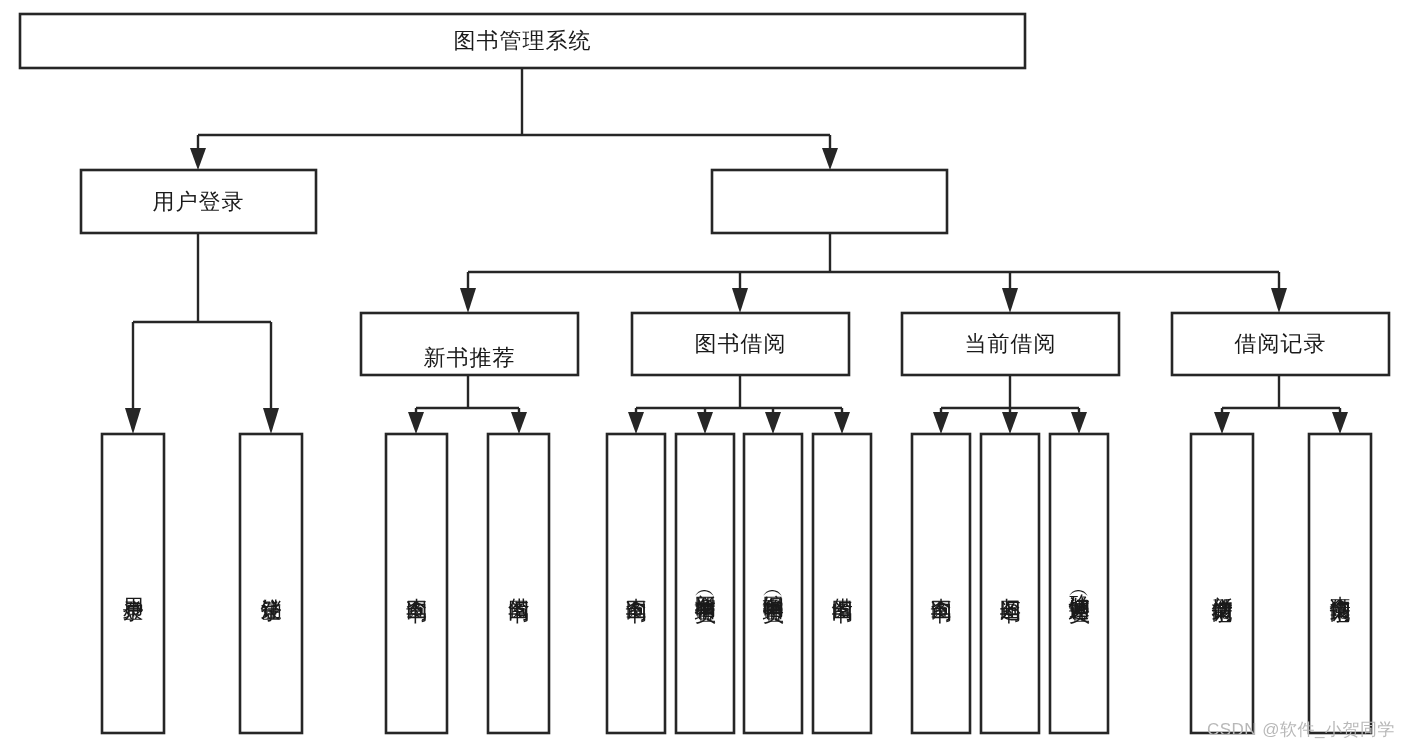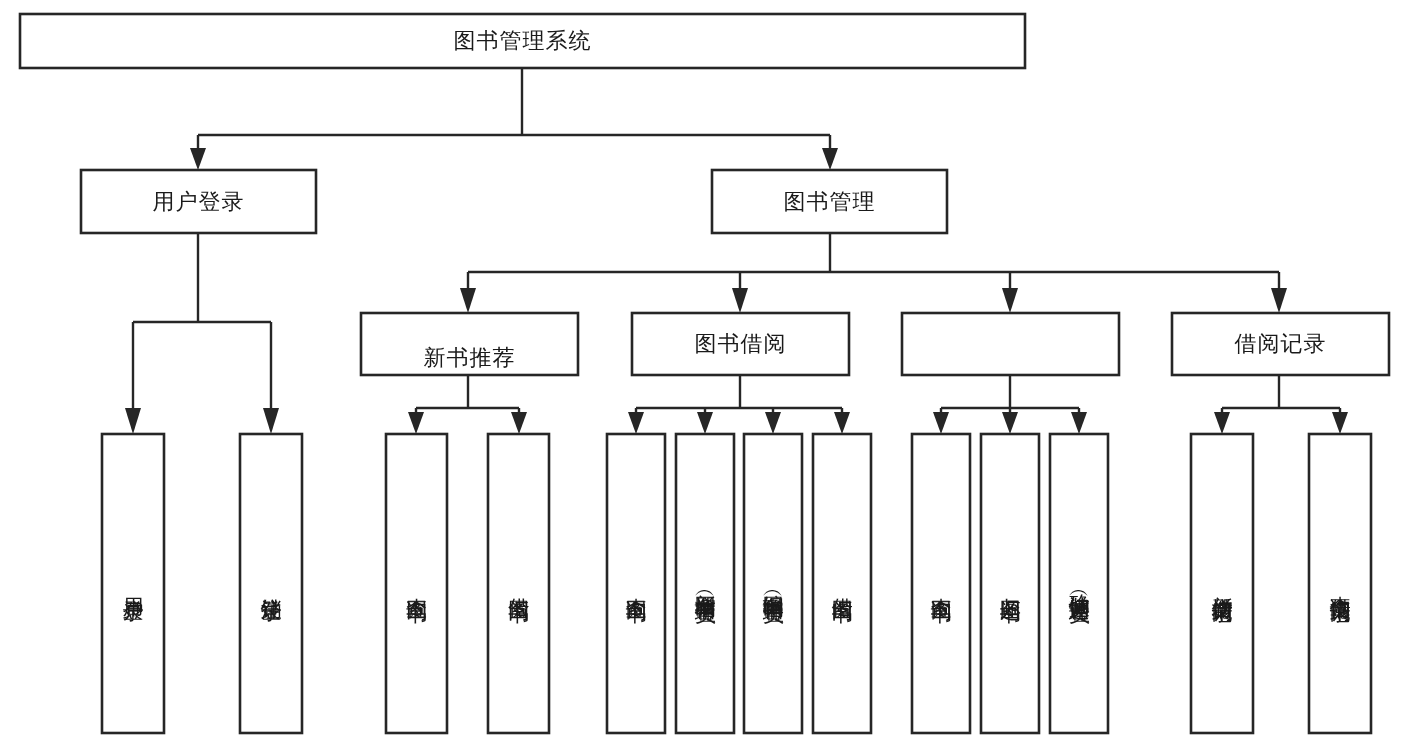--- a/index.html
+++ b/index.html
@@ -188,32 +188,32 @@
   </svg>
 
   <div class="hlabel-wrap" style="left:20px; top:14px; width:1005px; height:54px;border-radius:24px;">
     <span class="hlabel-text">图书管理系统</span>
   </div>
 
   <div class="hlabel-wrap" style="left:81px; top:170px; width:235px; height:63px;">
     <span class="hlabel-text">用户登录</span>
   </div>
 
-  <div class="hlabel-wrap" style="left:712px; top:170px; width:235px; height:63px;">
-    <span class="hlabel-text">图书管理</span>
-  </div>
 
   <div class="hlabel-wrap" style="left:361px; top:327px; width:217px; height:62px;">
     <span class="hlabel-text">新书推荐</span>
   </div>
 
   <div class="hlabel-wrap" style="left:632px; top:313px; width:217px; height:62px;align-items:center;">
     <span class="hlabel-text">图书借阅</span>
   </div>
 
+  <div class="hlabel-wrap" style="left:902px; top:313px; width:217px; height:62px;">
+    <span class="hlabel-text">当前借阅</span>
+  </div>
 
   <div class="hlabel-wrap" style="left:1172px; top:313px; width:217px; height:62px;">
     <span class="hlabel-text">借阅记录</span>
   </div>
 
   <div class="vlabel-wrap" style="left:102px; top:434px; width:62px; height:299px;">
     <span class="vlabel-text">用户登录</span>
   </div>
   <div class="vlabel-wrap" style="left:240px; top:434px; width:62px; height:299px;">
     <span class="vlabel-text">注销登录</span>
@@ -249,14 +249,15 @@
     <span class="vlabel-text">确认归还（管理员）</span>
   </div>
 
   <div class="vlabel-wrap" style="left:1191px; top:434px; width:62px; height:299px;">
     <span class="vlabel-text">新增借阅记录</span>
   </div>
   <div class="vlabel-wrap" style="left:1309px; top:434px; width:62px; height:299px;">
     <span class="vlabel-text">查询借阅记录</span>
   </div>
 
+  <div id="watermark">CSDN @软件_小贺同学</div>
 
 </div>
 
 </body></html>

